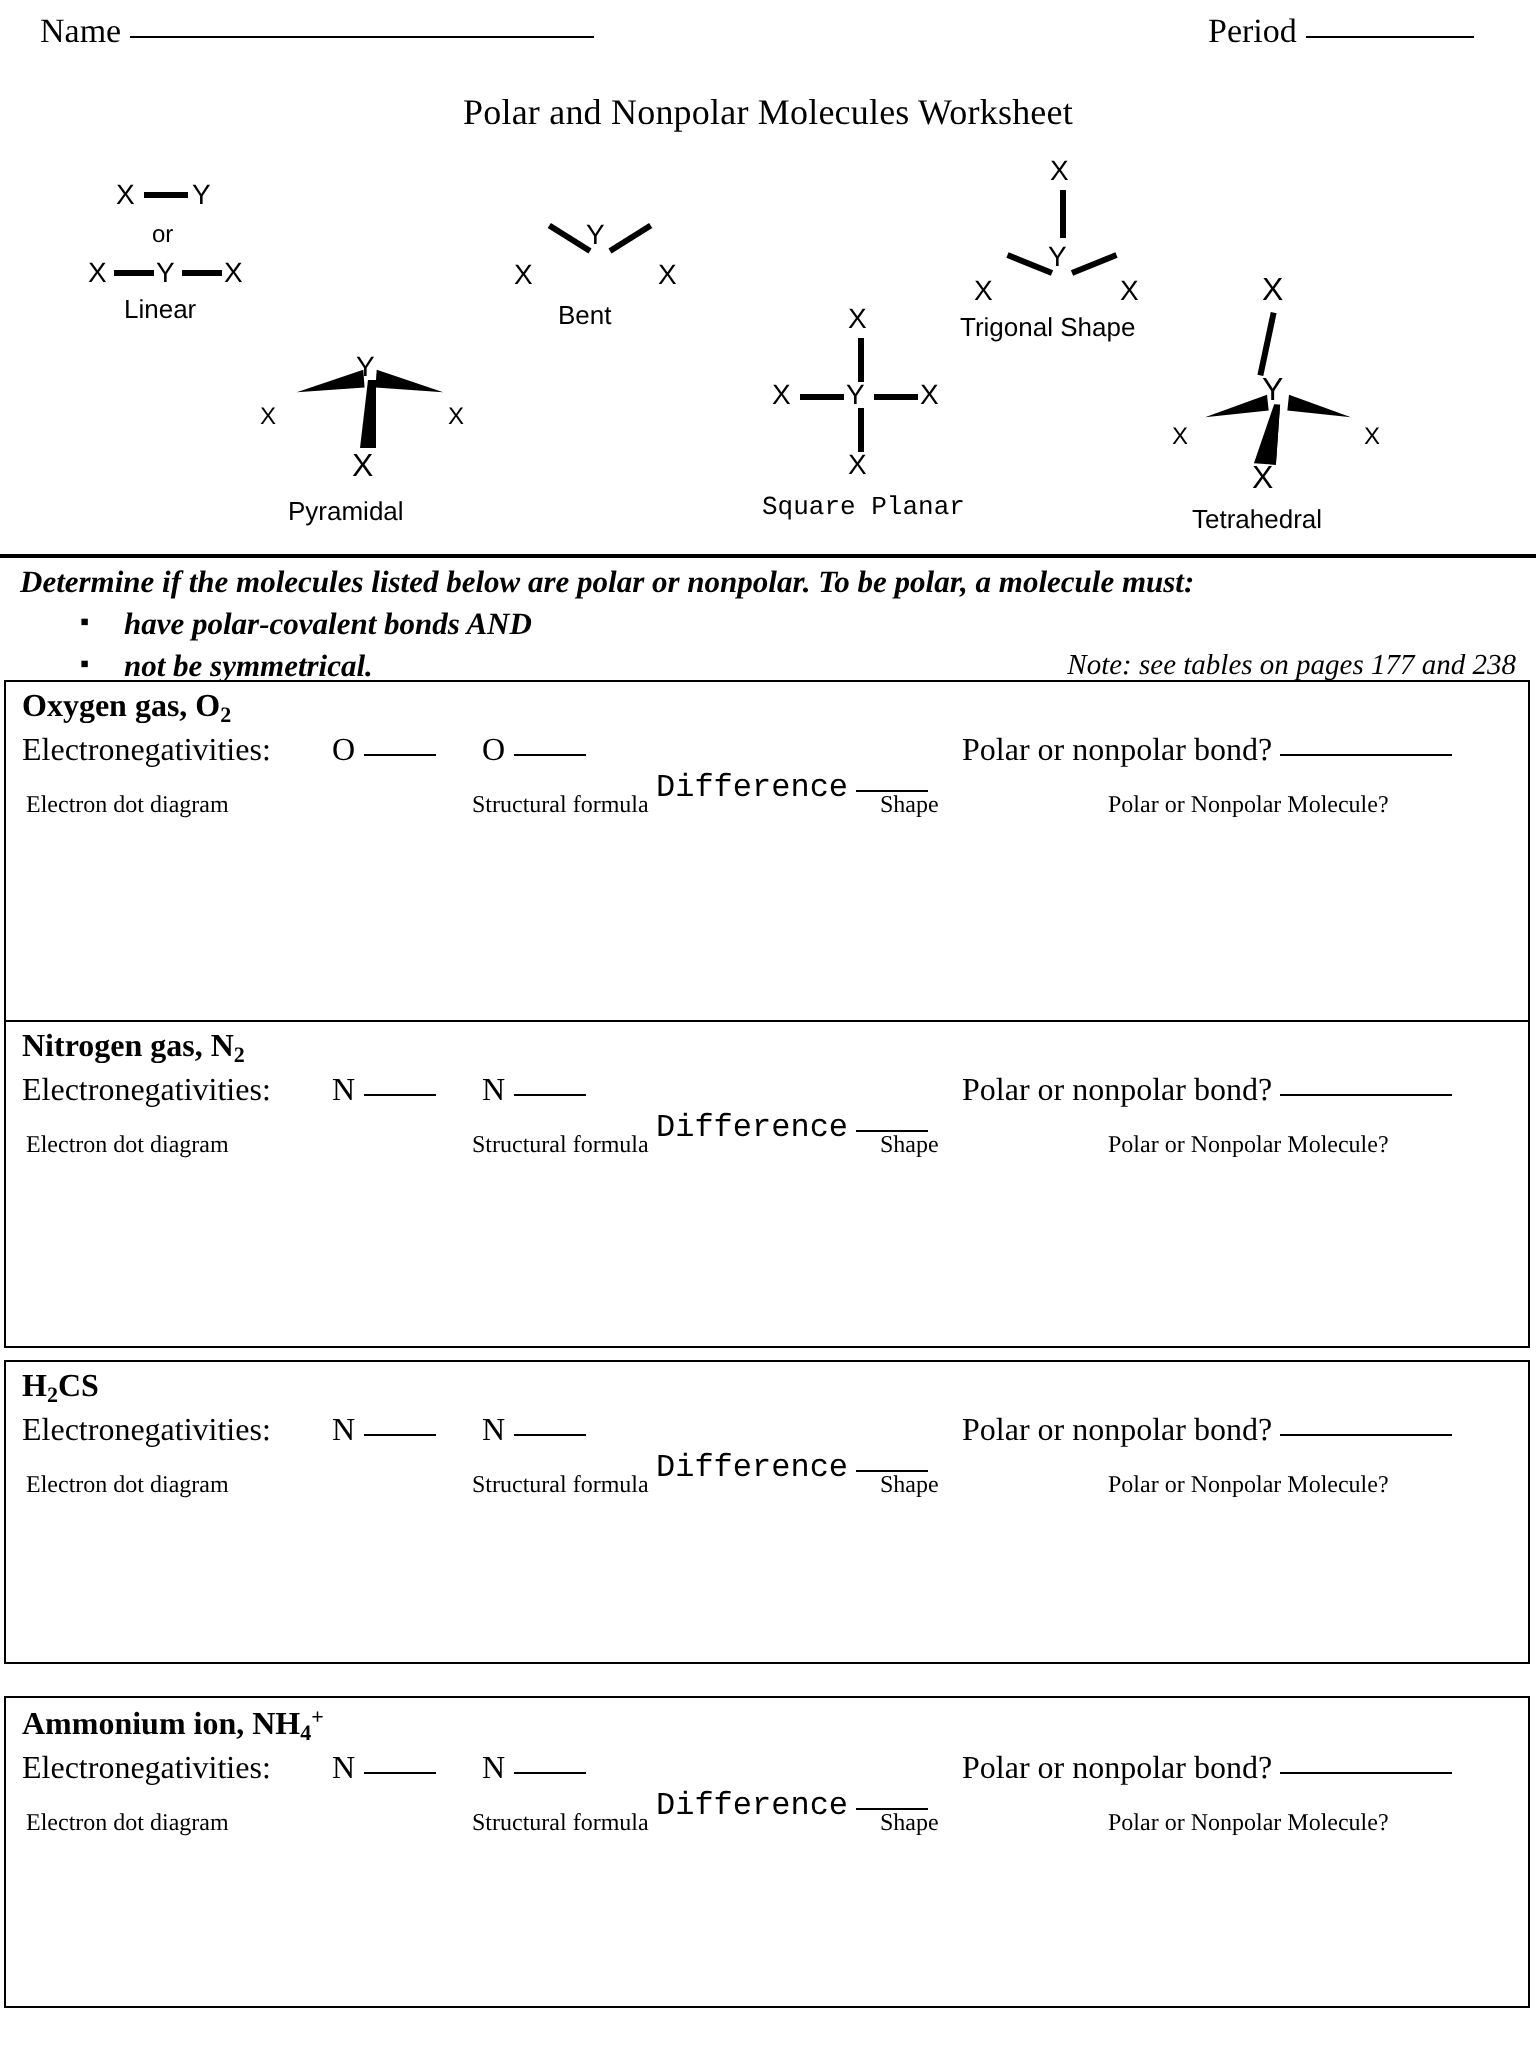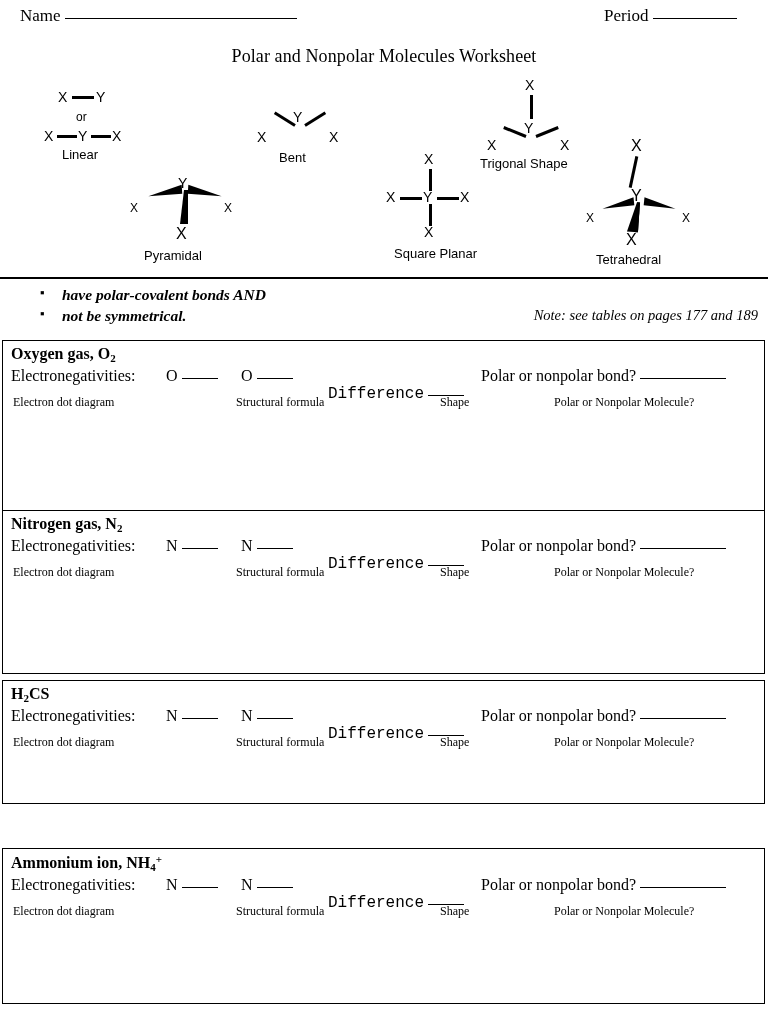--- a/index.html
+++ b/index.html
@@ -297,46 +297,47 @@
     <div class="shape" style="left:380px; top:76px; width:120px; height:104px;">
       <span class="atom" style="left:44px; top:0;">X</span>
       <span class="bond bond-v" style="left:49px; top:17px; height:22px;"></span>
       <span class="atom" style="left:6px; top:38px;">X</span>
       <span class="bond bond-h" style="left:20px; top:45px; width:22px;"></span>
       <span class="atom" style="left:43px; top:38px;">Y</span>
       <span class="bond bond-h" style="left:57px; top:45px; width:22px;"></span>
       <span class="atom" style="left:80px; top:38px;">X</span>
       <span class="bond bond-v" style="left:49px; top:52px; height:22px;"></span>
       <span class="atom" style="left:44px; top:73px;">X</span>
-      <span class="caption" style="left:14px; top:94px;">Square Planar</span>
+      <span class="caption" style="left:1px; top:94px;font-family:Liberation Mono, monospace;">Square Planar</span>
     </div>
 
     <div class="shape" style="left:584px; top:62px; width:120px; height:112px;">
       <span class="atom lg" style="left:47px; top:0;">X</span>
       <span class="bond" style="left:48px; top:18px; width:3px; height:32px; transform:rotate(12deg);"></span>
       <span class="atom lg" style="left:47px; top:50px;">Y</span>
       <span class="wedge" style="left:18px; top:61px; border-left:32px solid transparent; border-bottom:8px solid #000; transform:rotate(-6deg);"></span>
       <span class="wedge" style="left:60px; top:61px; border-right:32px solid transparent; border-bottom:8px solid #000; transform:rotate(6deg);"></span>
       <span class="wedge" style="left:44px; top:64px; border-left:8px solid transparent; border-right:3px solid #000; border-bottom:30px solid #000; width:0; height:0; transform:rotate(4deg);"></span>
       <span class="atom sm" style="left:2px; top:74px;">X</span>
       <span class="atom sm" style="left:98px; top:74px;">X</span>
       <span class="atom lg" style="left:42px; top:94px;">X</span>
       <span class="caption" style="left:12px; top:114px;text-align:center;">Tetrahedral</span>
     </div>
 
   </div>
 
   <div class="instructions">
+    <div class="instr-lead">Determine if the molecules listed below are polar or nonpolar. To be polar, a molecule must:</div>
     <ul class="instr-bullets">
       <li>have polar-covalent bonds AND</li>
       <li class="bullet-row-last">
         <span>not be symmetrical.</span>
       </li>
     </ul>
-    <div class="note">Note: see tables on pages 177 and 189</div>
+    <div class="note">Note: see tables on pages 177 and 238</div>
   </div>
 
   <div class="molecule-box" style="top:340px; height:200px;">
     <div class="mol-title">
       <span>Oxygen gas, O</span><sub>2</sub>
     </div>
     <div class="eneg-row">
       <span class="lbl">Electronegativities:</span>
       <span class="el1"><span>O</span><span class="blank-sm"></span></span>
       <span class="el2"><span>O</span><span class="blank-sm"></span></span>
@@ -365,21 +366,21 @@
     </div>
     <div class="cols-row">
       <span class="c1">Electron dot diagram</span>
       <span class="c2">Structural formula</span>
       <span class="c3">Shape</span>
       <span class="c4">Polar or Nonpolar Molecule?</span>
     </div>
     <div class="work-area"></div>
   </div>
 
-  <div class="molecule-box" style="top:680px; height:124px;">
+  <div class="molecule-box" style="top:680px; height:152px;">
     <div class="mol-title">
       <span>H</span><sub>2</sub><span>CS</span>
     </div>
     <div class="eneg-row">
       <span class="lbl">Electronegativities:</span>
       <span class="el1"><span>N</span><span class="blank-sm"></span></span>
       <span class="el2"><span>N</span><span class="blank-sm"></span></span>
       <span class="diff"><span>Difference</span><span class="blank-sm"></span></span>
       <span class="bondq"><span>Polar or nonpolar bond?</span><span class="blank-lg"></span></span>
     </div>

